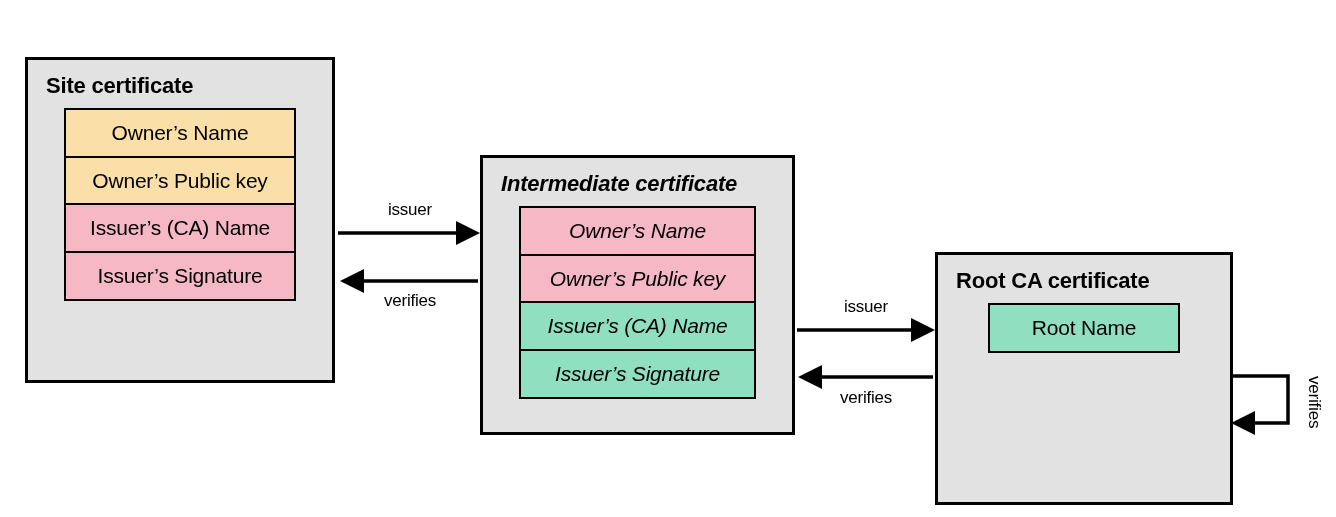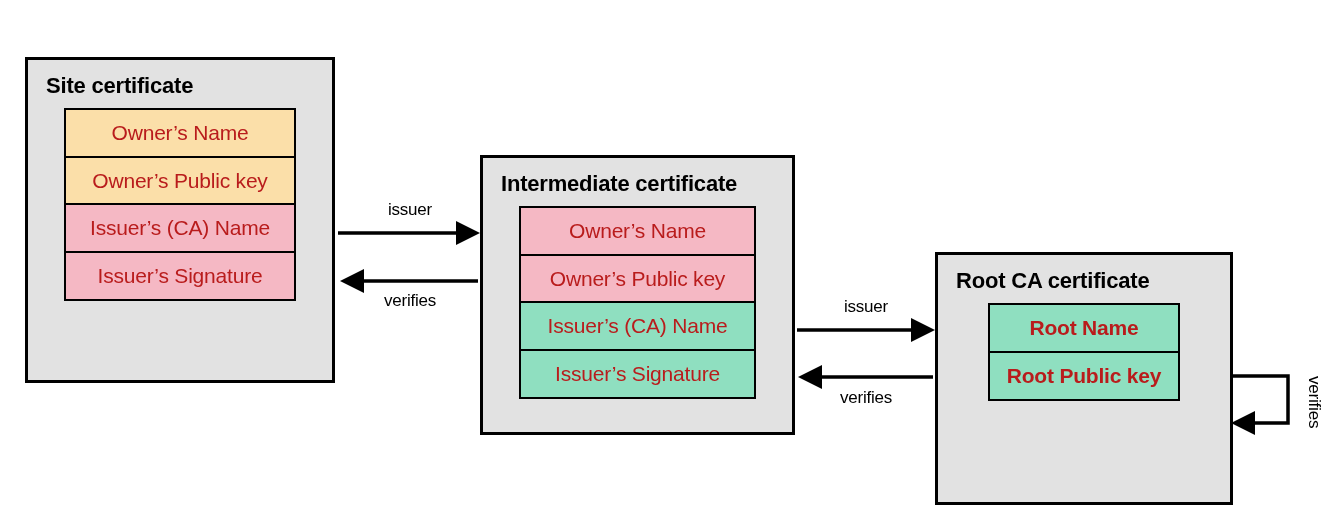--- a/index.html
+++ b/index.html
@@ -25,39 +25,39 @@
   }
   .cert-title {
     font-size: 22px;
     font-weight: 700;
     line-height: 28px;
     margin: 0 0 8px 4px;
     color: #000;
     letter-spacing: -0.2px;
   }
   .cert-rows { margin: 0 22px; }
-  .box-root .cert-rows { margin: 0 36px; font-weight: bold; }
+  .box-root .cert-rows { margin: 0 36px; }
   .row {
     box-sizing: border-box;
     height: 50px;
     line-height: 45px;
     text-align: center;
     border: 2.5px solid var(--line, #000);
     margin-top: -2.5px;
     font-size: 21px;
-    color: #b91c1c;
+    color: #000000;
     letter-spacing: -0.2px;
   }
   .row:first-child { margin-top: 0; }
   .c-yellow { background: var(--row-yellow, #fbdfa9); }
   .c-pink   { background: var(--row-pink, #f5b8c4); }
   .c-green  { background: var(--row-green, #8fdfc0); }
 
   .box-site { left: 25px;  top: 57px;  width: 310px; height: 326px; }
-  .box-int  { left: 480px; top: 155px; width: 315px; height: 280px; }
+  .box-int  { left: 480px; top: 155px; width: 315px; height: 280px; font-style: italic; }
   .box-root { left: 935px; top: 252px; width: 298px; height: 253px; }
 
   .arrow-layer {
     position: absolute;
     left: 0; top: 0;
     width: 1336px; height: 517px;
     z-index: 10;
     pointer-events: none;
   }
   .arrow-layer line, .arrow-layer polyline {
@@ -107,21 +107,20 @@
       <div class="row c-pink">Owner’s Public key</div>
       <div class="row c-green">Issuer’s (CA) Name</div>
       <div class="row c-green">Issuer’s Signature</div>
     </div>
   </div>
 
   <div class="cert-box box-root">
     <div class="cert-title">Root CA certificate</div>
     <div class="cert-rows">
       <div class="row c-green">Root Name</div>
-      <div class="row c-green">Root Public key</div>
     </div>
   </div>
 
   <svg class="arrow-layer" viewBox="0 0 1336 517" xmlns="http://www.w3.org/2000/svg">
     <g>
       <line x1="338" y1="233" x2="458" y2="233"></line>
       <polygon points="480,233 456,221 456,245"></polygon>
     </g>
     <g>
       <line x1="478" y1="281" x2="362" y2="281"></line>

